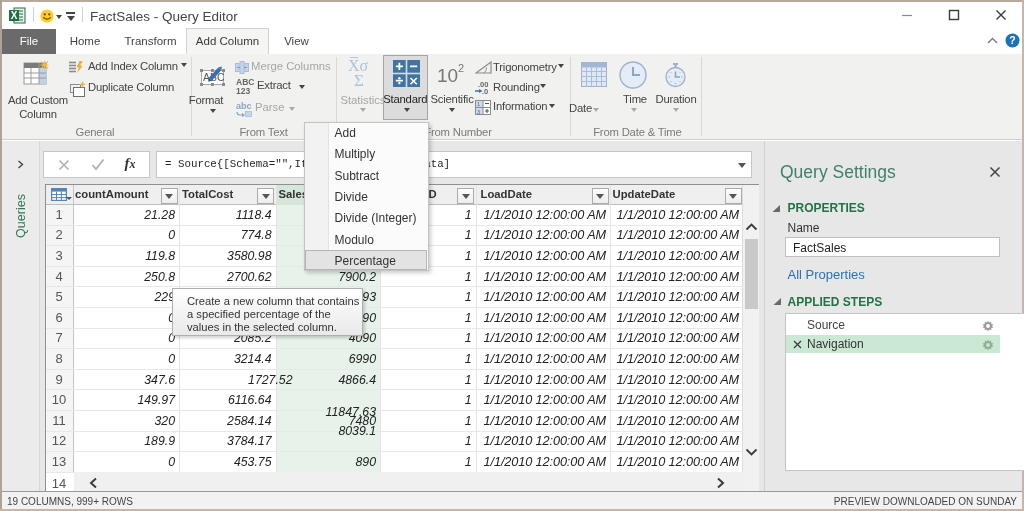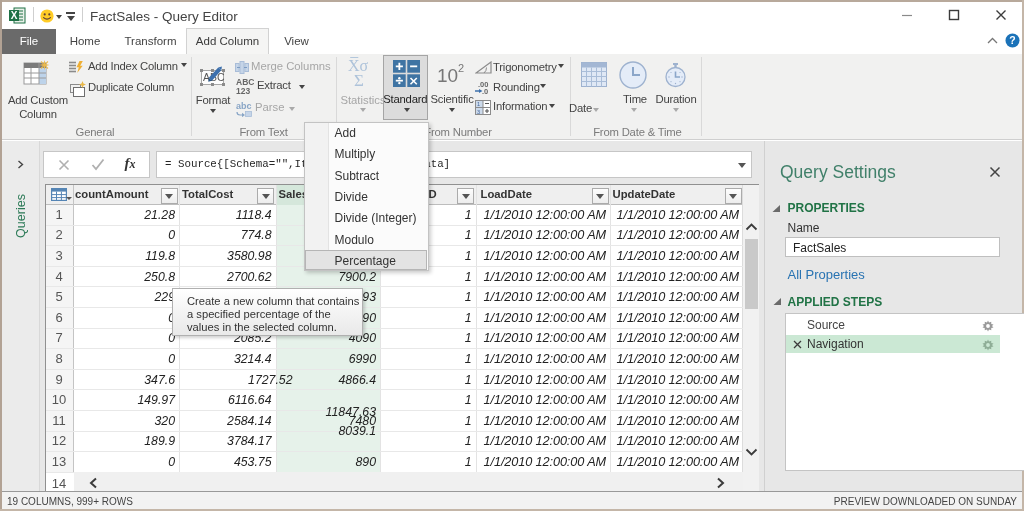--- a/index.html
+++ b/index.html
@@ -122,21 +122,21 @@
         <rect x="12" y="8" width="3" height="3"></rect>
         <rect x="12" y="22" width="3" height="3"></rect>
       </g>
     <text x="4" y="20" font-size="10.5" fill="#555" font-family="Liberation Sans">ABC</text>
     <g transform="rotate(-48 16 13)">
         <rect x="9" y="11" width="14" height="4.2" fill="#3c70ad"></rect>
         <path d="M23 11 L26.2 13.1 L23 15.2 Z" fill="#3c70ad"></path>
         <path d="M9 11 L5.8 13.1 L9 15.2 Z" fill="#2b5685"></path>
       </g>
   </svg>
-  <div class="abs riblabel" style="left:183px;top:40px;width:56px;text-align:center;">Format</div>
+  <div class="abs riblabel" style="left:176px;top:40px;width:56px;text-align:center;">Format</div>
   <div class="caret abs" style="left:207.5px;top:55px;"></div>
   <svg class="abs" style="left:233px;top:7px;" width="14" height="13" viewBox="0 0 14 13">
     <g fill="#c6d5e8" stroke="#a9bdd8" stroke-width="1">
         <rect x="0.5" y="2.5" width="3.6" height="8"></rect>
         <rect x="9.9" y="2.5" width="3.6" height="8"></rect>
         <rect x="5" y="0.5" width="4" height="12"></rect>
       </g>
     <path d="M2 6.5 H5 M9 6.5 H12" stroke="#7d9cc4" stroke-width="1"></path>
   </svg>
   <div class="abs" style="left:249px;top:6px;font-size:11.3px;color:#a6a6a6;">Merge Columns</div>

